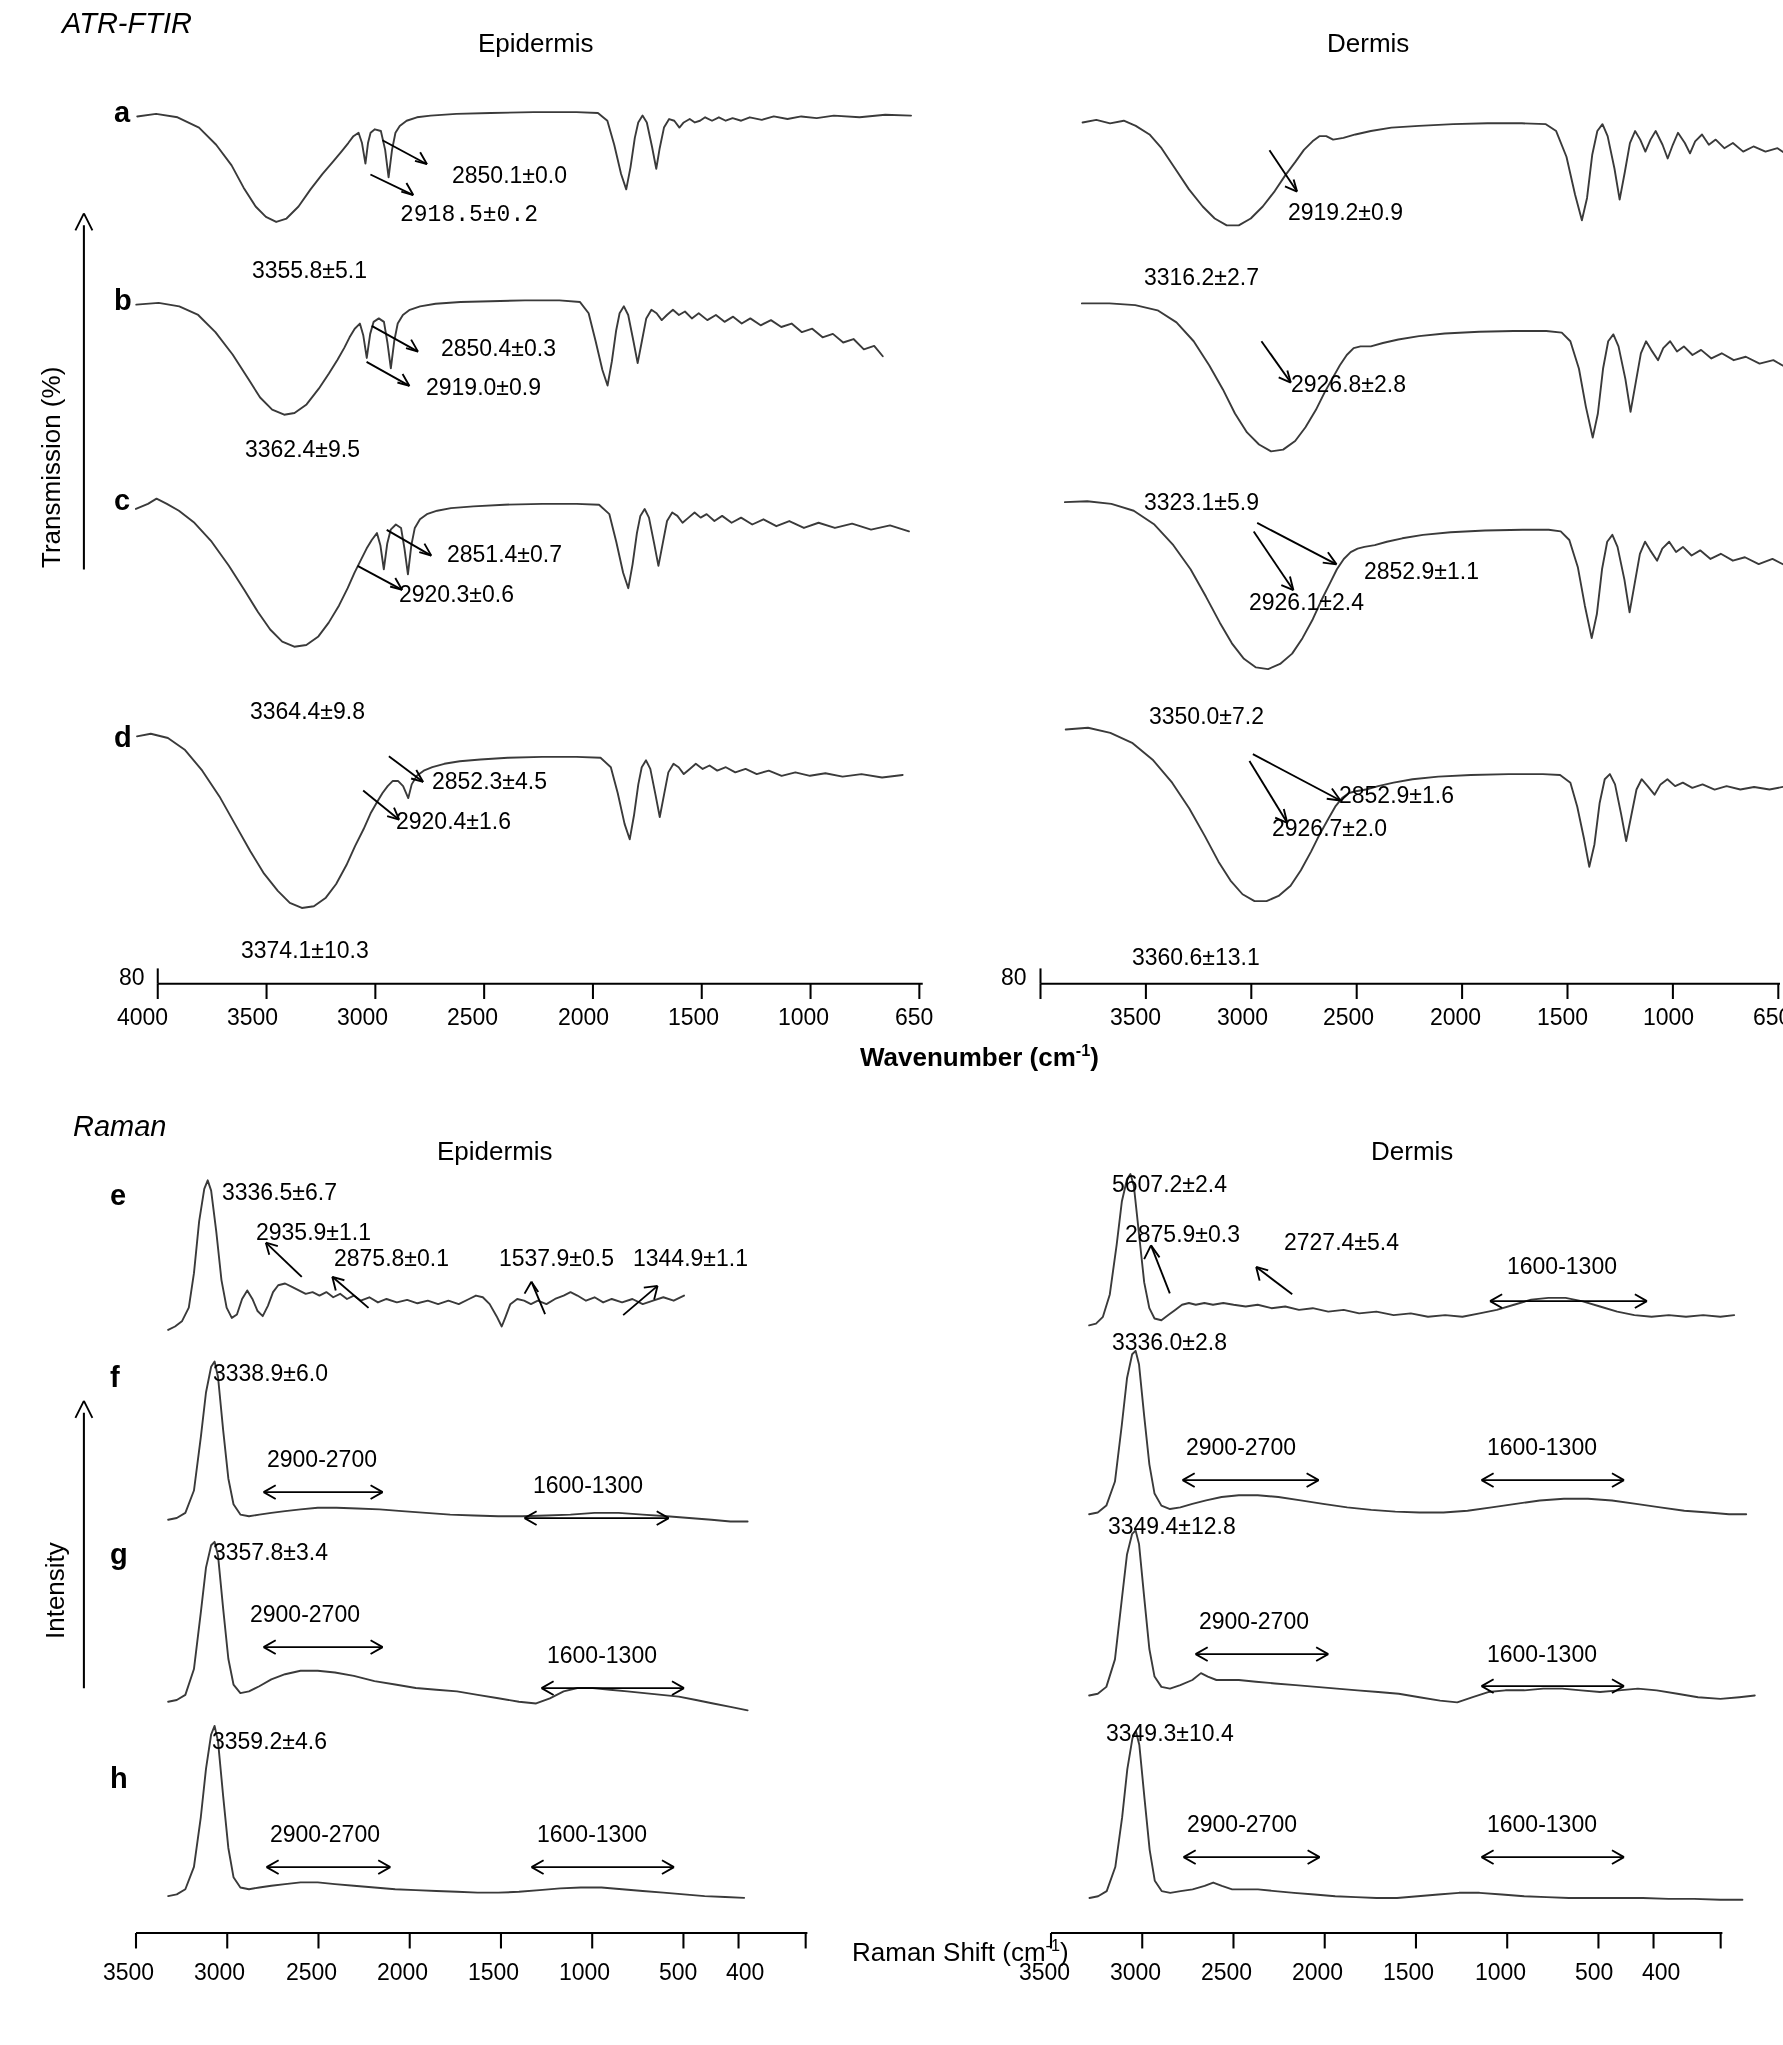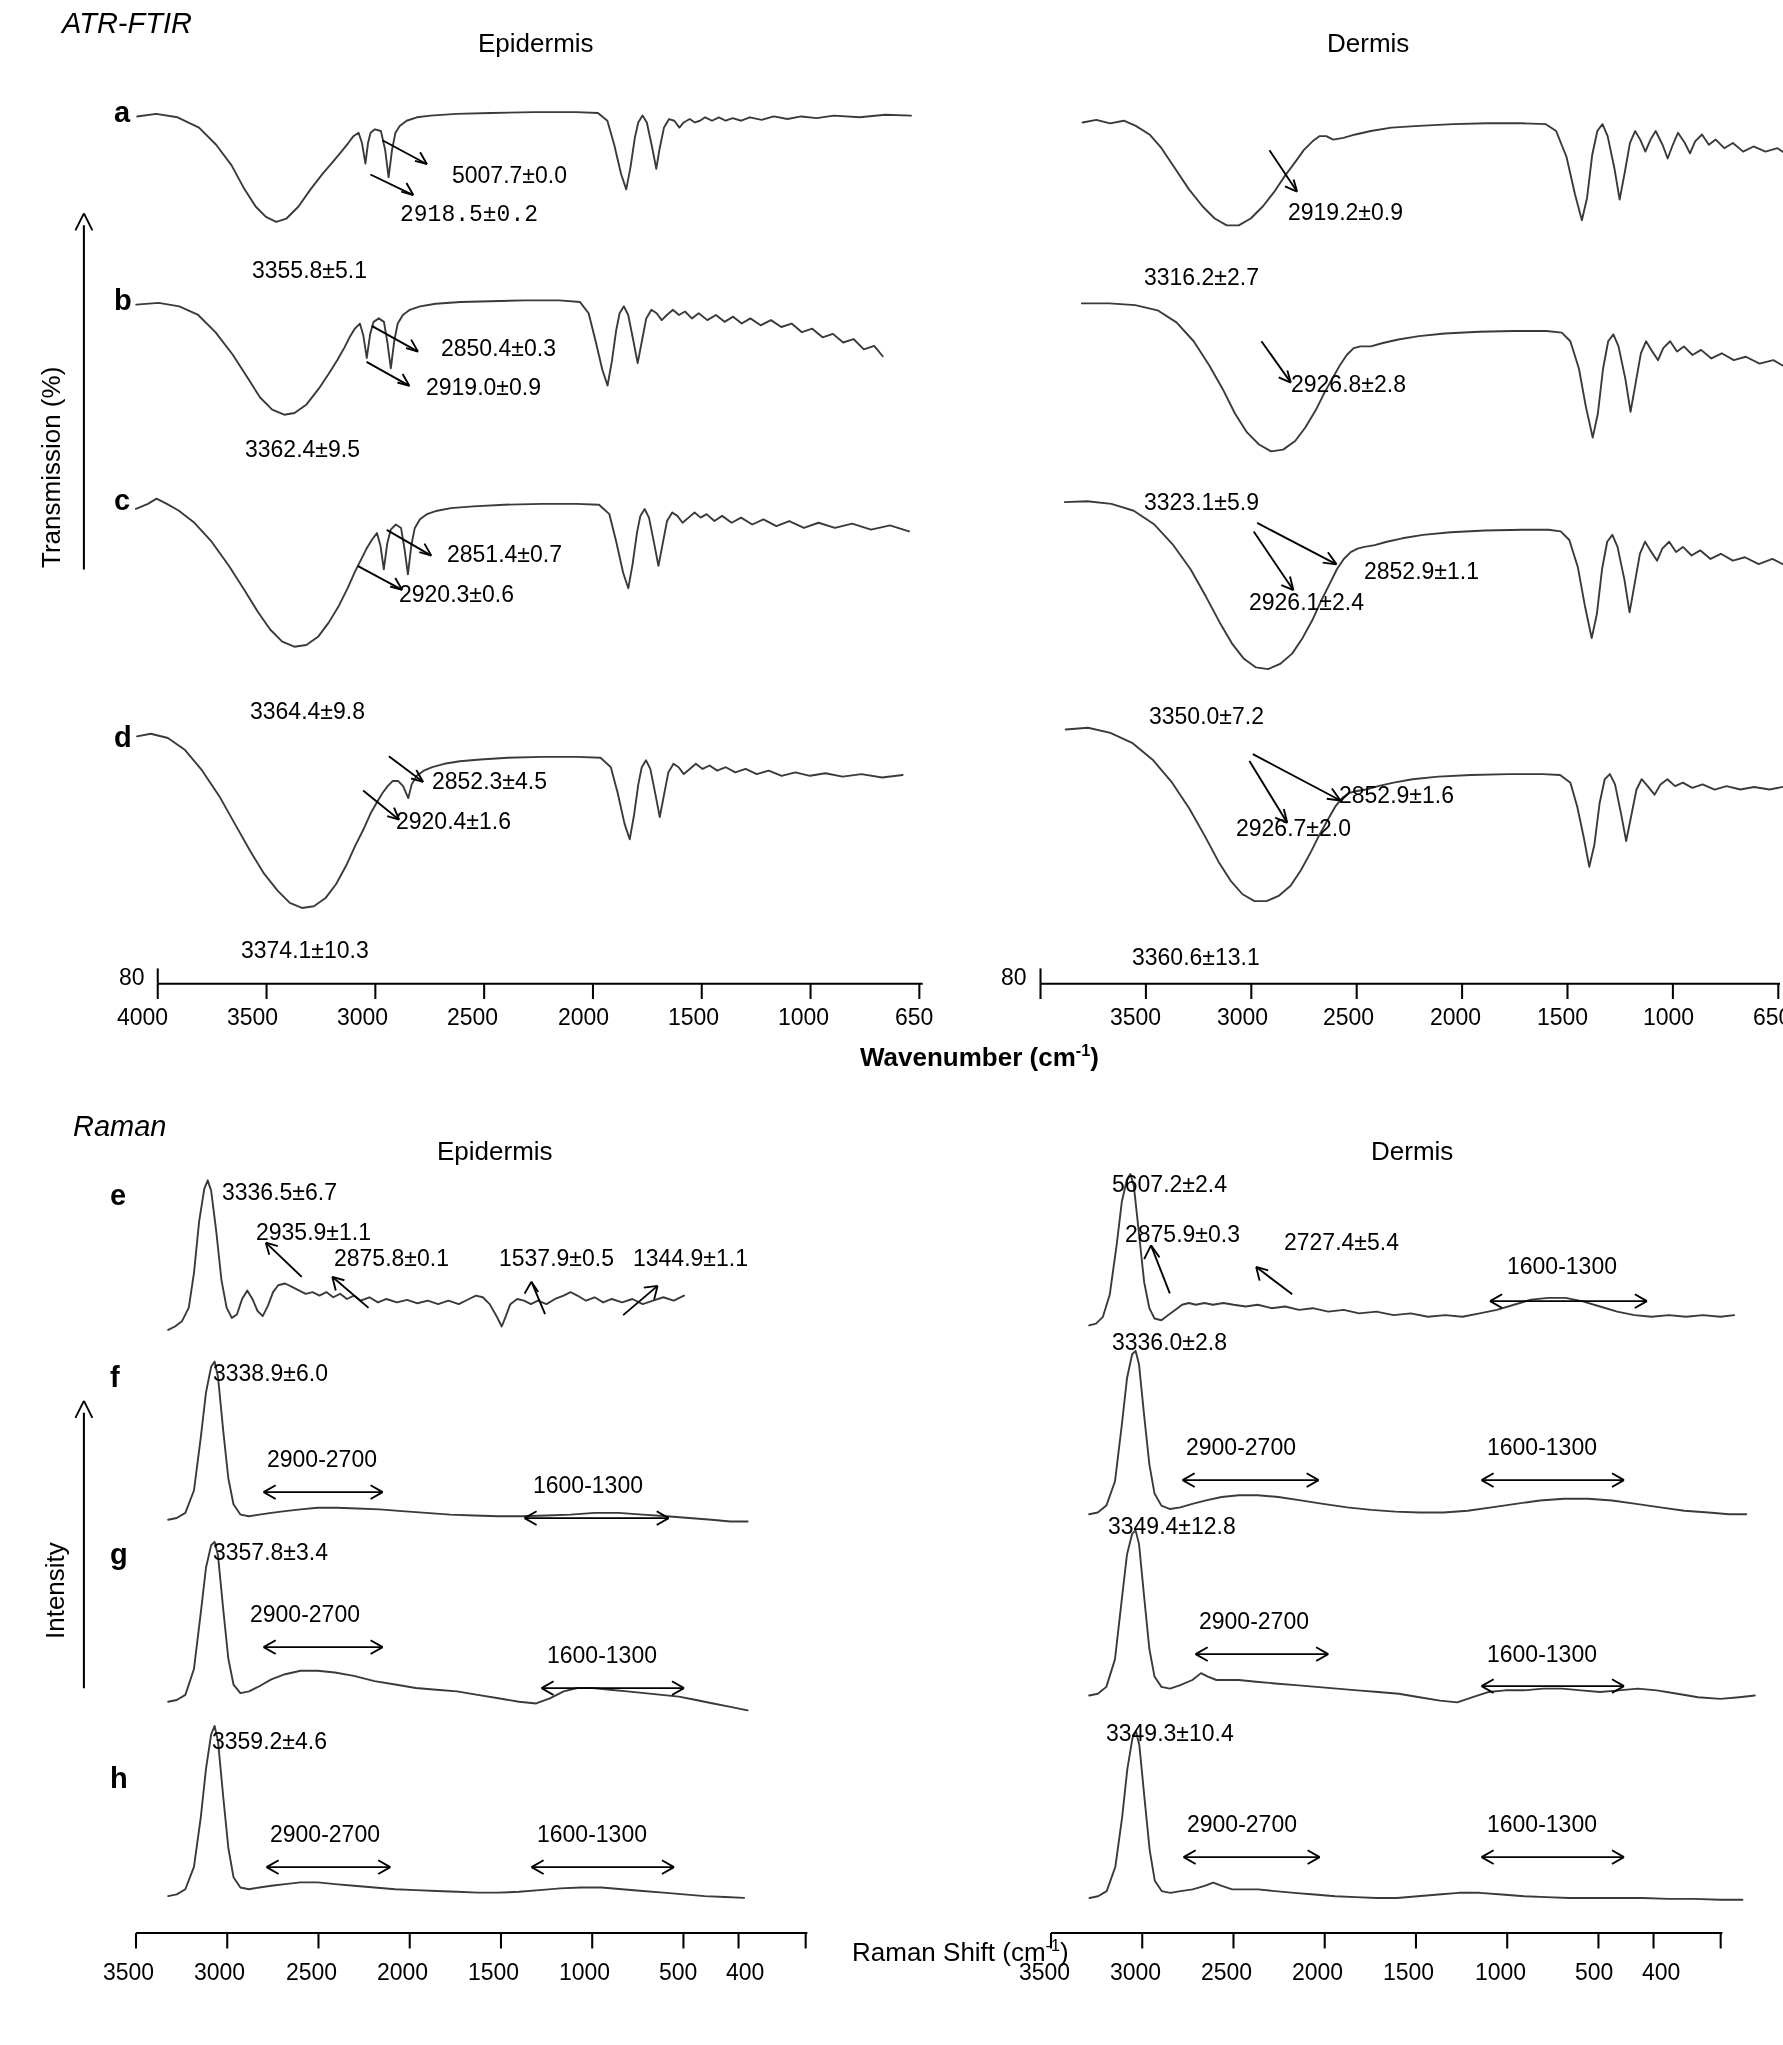--- a/index.html
+++ b/index.html
@@ -78,21 +78,21 @@
 
   <svg class="abs" style="left:129px; top:95px;" width="792" height="163" viewBox="0 0 920 190">
     <path class="spec" d="M8,25 L30,22 L55,26 L80,38 L100,58 L118,82 L132,108 L146,130 L158,142 L170,148 L182,144 L196,130 L210,110 L224,92 L236,78 L246,66 L254,56 L260,48 L266,44 L270,56 L274,80 L277,56 L280,44 L285,40 L292,42 L297,64 L301,96 L305,64 L309,44 L314,36 L322,30 L334,26 L350,24 L380,22 L420,21 L470,20 L520,20 L545,21 L556,30 L564,58 L572,92 L578,110 L583,84 L588,50 L592,32 L597,24 L602,32 L608,60 L613,86 L617,62 L622,38 L628,28 L634,30 L640,38 L645,32 L652,28 L658,32 L664,30 L670,26 L678,30 L686,26 L694,30 L702,27 L712,30 L722,26 L736,29 L750,25 L766,28 L782,25 L800,27 L820,24 L850,26 L880,23 L910,24"></path>
   </svg>
   <svg class="abs" style="left:379px; top:133px;" width="120" height="95" viewBox="0 0 140 110">
     <path class="arrow" d="M4,8 L56,36"></path>
       <path class="arrow" d="M56,36 L42,32 M56,36 L48,22"></path>
     <path class="arrow" d="M-10,48 L40,72"></path>
       <path class="arrow" d="M40,72 L26,68 M40,72 L32,58"></path>
   </svg>
-  <div class="lbl" style="left:452px; top:163px;">5007.7±0.0</div>
+  <div class="lbl" style="left:452px; top:163px;">2850.1±0.0</div>
   <div class="lbl" style="left:400px; top:203px;font-family:Liberation Mono, monospace;">2918.5±0.2</div>
   <div class="lbl" style="left:252px; top:258px;">3355.8±5.1</div>
 
   <svg class="abs" style="left:1075px; top:95px;" width="602" height="163" viewBox="0 0 700 190">
     <path class="spec" d="M8,32 L24,29 L40,33 L56,30 L70,36 L86,46 L100,62 L116,86 L132,110 L148,130 L162,144 L176,152 L190,152 L204,144 L218,130 L232,112 L244,94 L256,78 L266,64 L276,54 L284,48 L292,48 L300,52 L312,50 L326,46 L344,42 L368,38 L400,36 L440,34 L480,33 L520,33 L548,34 L560,42 L572,72 L582,116 L590,146 L596,120 L602,70 L608,42 L614,34 L620,48 L628,86 L634,122 L640,90 L646,56 L652,42 L658,52 L664,66 L670,52 L676,42 L684,58 L690,74 L696,58 L702,44 L710,56 L716,68 L722,54 L730,46 L738,58 L746,52 L756,62 L766,56 L778,66 L790,60 L804,66 L818,62 L830,70"></path>
   </svg>
   <svg class="abs" style="left:1266px; top:145px;" width="69" height="69" viewBox="0 0 80 80">
     <path class="arrow" d="M4,6 L36,54"></path>
       <path class="arrow" d="M36,54 L22,48 M36,54 L32,40"></path>
   </svg>
@@ -170,21 +170,21 @@
   <svg class="abs" style="left:1058px; top:714px;" width="654" height="206" viewBox="0 0 760 240">
     <path class="spec" d="M8,18 L34,16 L60,22 L86,34 L110,54 L132,80 L152,110 L170,142 L186,172 L200,194 L214,210 L228,218 L242,218 L256,212 L270,200 L282,182 L294,160 L304,140 L314,122 L322,108 L330,98 L338,92 L346,90 L358,88 L372,84 L390,80 L412,76 L442,73 L480,71 L524,70 L564,70 L584,71 L596,80 L604,108 L612,146 L618,178 L624,152 L630,104 L636,76 L642,70 L648,82 L655,116 L661,148 L667,118 L673,88 L679,76 L686,84 L694,94 L701,82 L709,76 L718,84 L727,80 L738,86 L750,82 L764,88 L778,84 L794,88 L810,85 L828,88 L848,84 L870,88"></path>
   </svg>
   <svg class="abs" style="left:1246px; top:747px;" width="146" height="95" viewBox="0 0 170 110">
     <path class="arrow" d="M8,8 L110,62"></path>
       <path class="arrow" d="M110,62 L94,60 M110,62 L100,48"></path>
     <path class="arrow" d="M4,16 L48,88"></path>
       <path class="arrow" d="M48,88 L34,82 M48,88 L44,72"></path>
   </svg>
   <div class="lbl" style="left:1339px; top:783px;">2852.9±1.6</div>
-  <div class="lbl" style="left:1236px; top:816px;">2926.7±2.0</div>
+  <div class="lbl" style="left:1272px; top:816px;">2926.7±2.0</div>
   <div class="lbl" style="left:1132px; top:945px;">3360.6±13.1</div>
 
   <div class="lbl" style="left:119px; top:965px;">80</div>
   <svg class="abs" style="left:153px; top:965px;" width="783" height="34" viewBox="0 0 910 40">
     <line class="axisline" x1="0" y1="22" x2="900" y2="22"></line>
     <line class="tick" x1="0" y1="4" x2="0" y2="22"></line>
     <line class="tick" x1="0" y1="22" x2="0" y2="40"></line>
     <line class="tick" x1="128" y1="22" x2="128" y2="40"></line>
     <line class="tick" x1="256" y1="22" x2="256" y2="40"></line>
     <line class="tick" x1="384" y1="22" x2="384" y2="40"></line>

